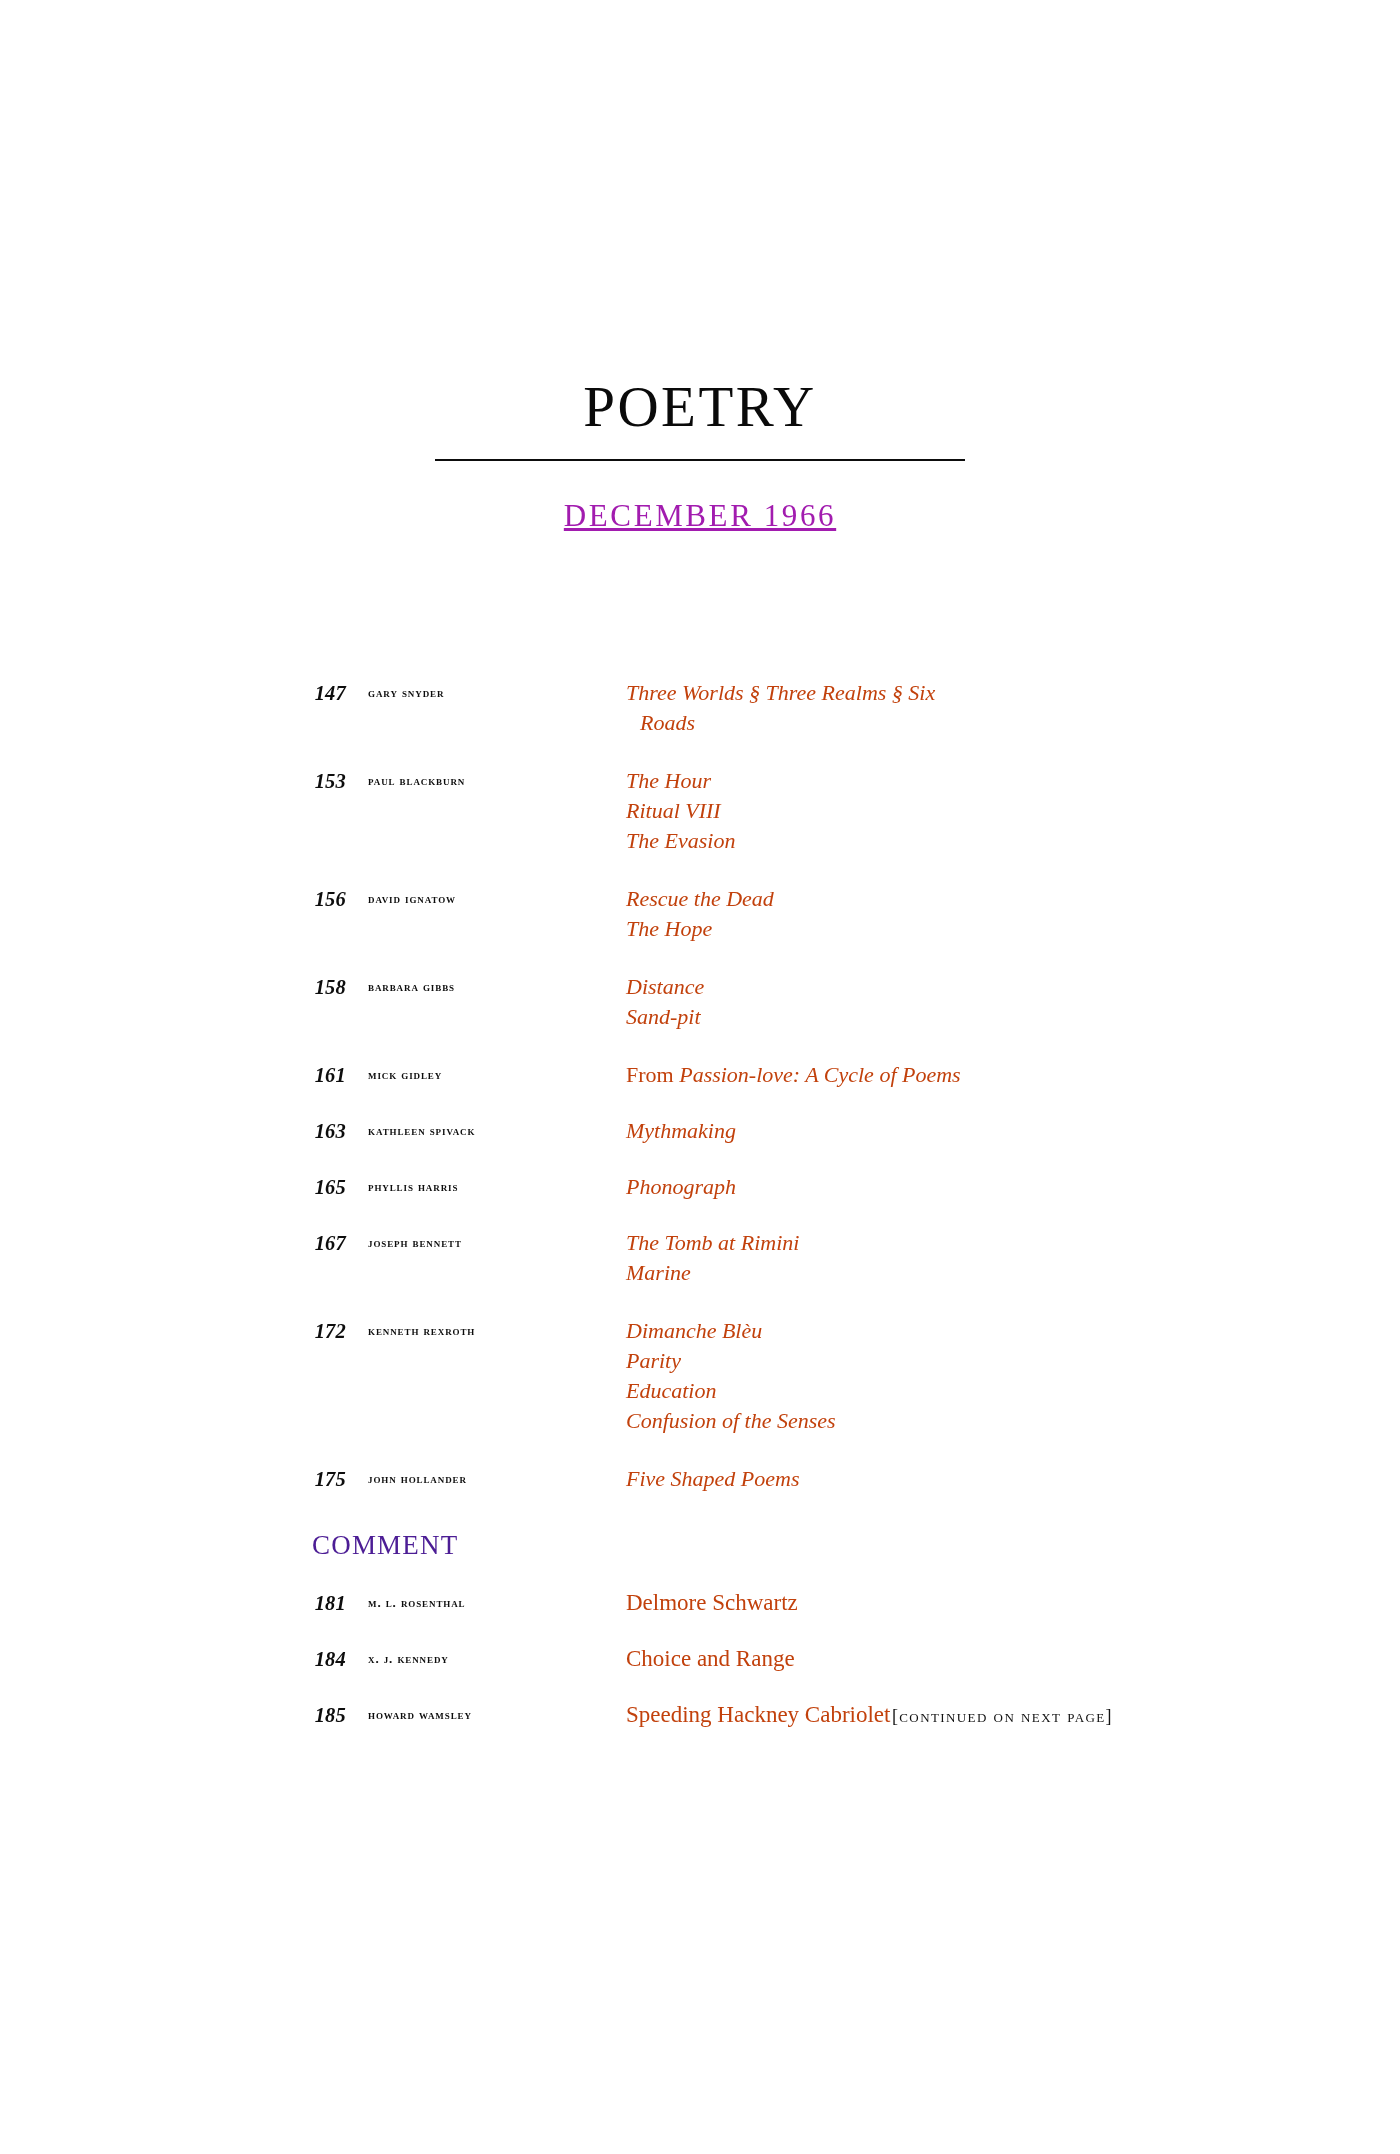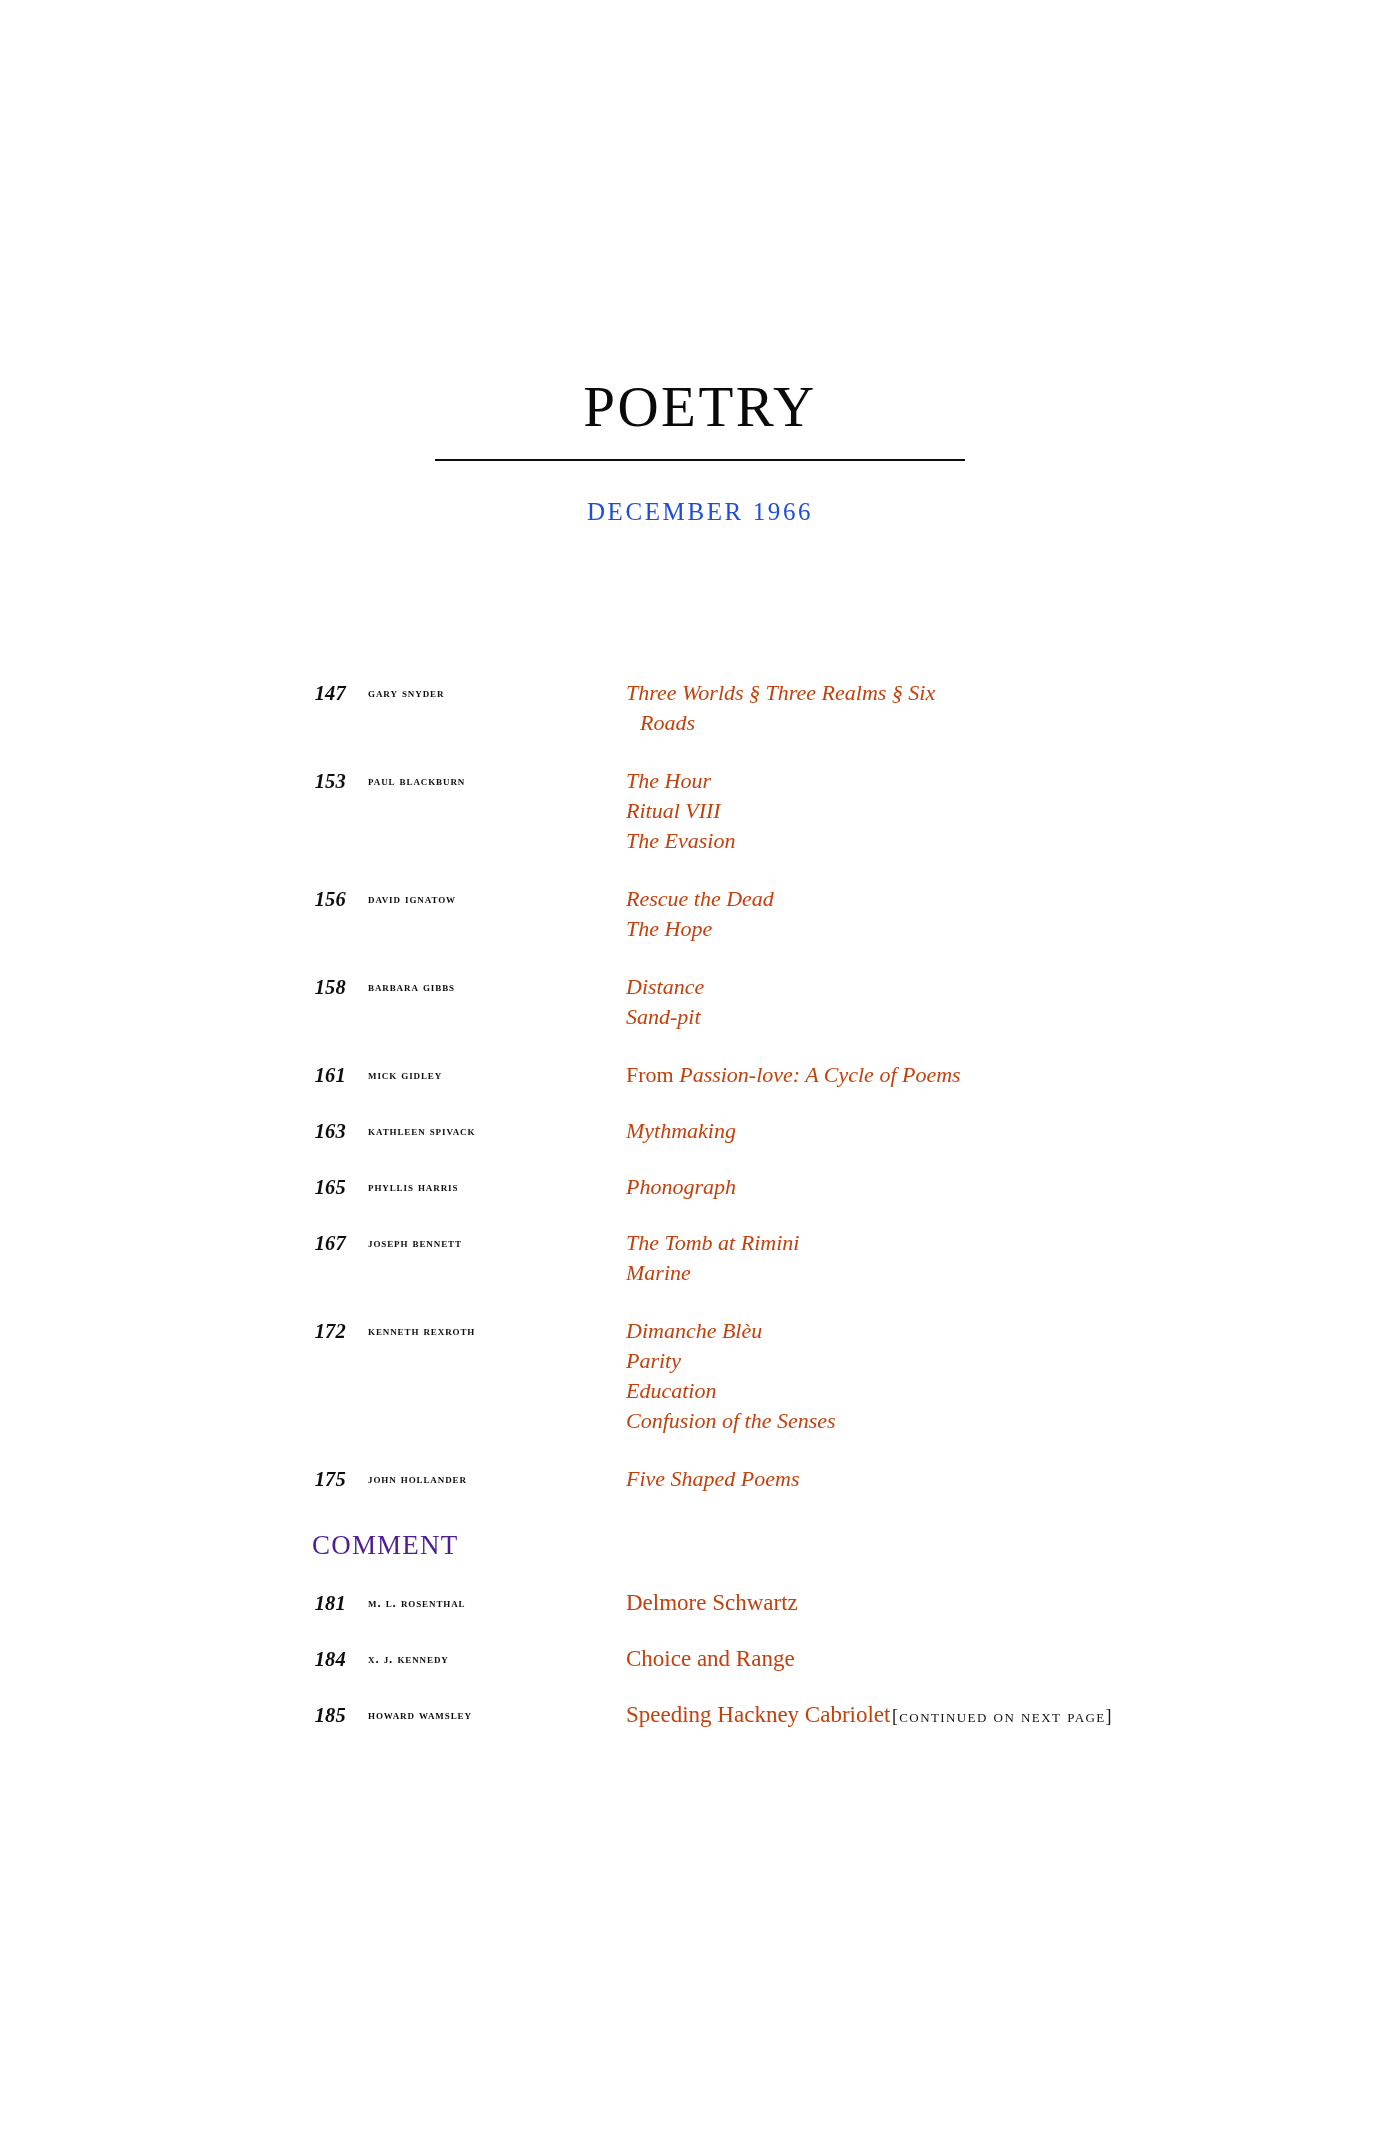--- a/index.html
+++ b/index.html
@@ -41,24 +41,25 @@
     color: #0a0a0a;
   }
   .title-rule {
     width: 530px;
     height: 0;
     margin: 24px auto 0 auto;
     border-top: 2.5px solid #0d0d0d;
   }
   .issue-date {
     margin-top: 37px;
-    font-size: 25px;
+    font-size: 31px;
     letter-spacing: 2.6px;
-    color: #1d4ed8;
+    color: #a21caf;
     font-weight: 400;
+    text-decoration: underline;
   }
 
   
   .contents {
     position: absolute;
     left: 0;
     top: 678px;
     width: 1400px;
   }
 

